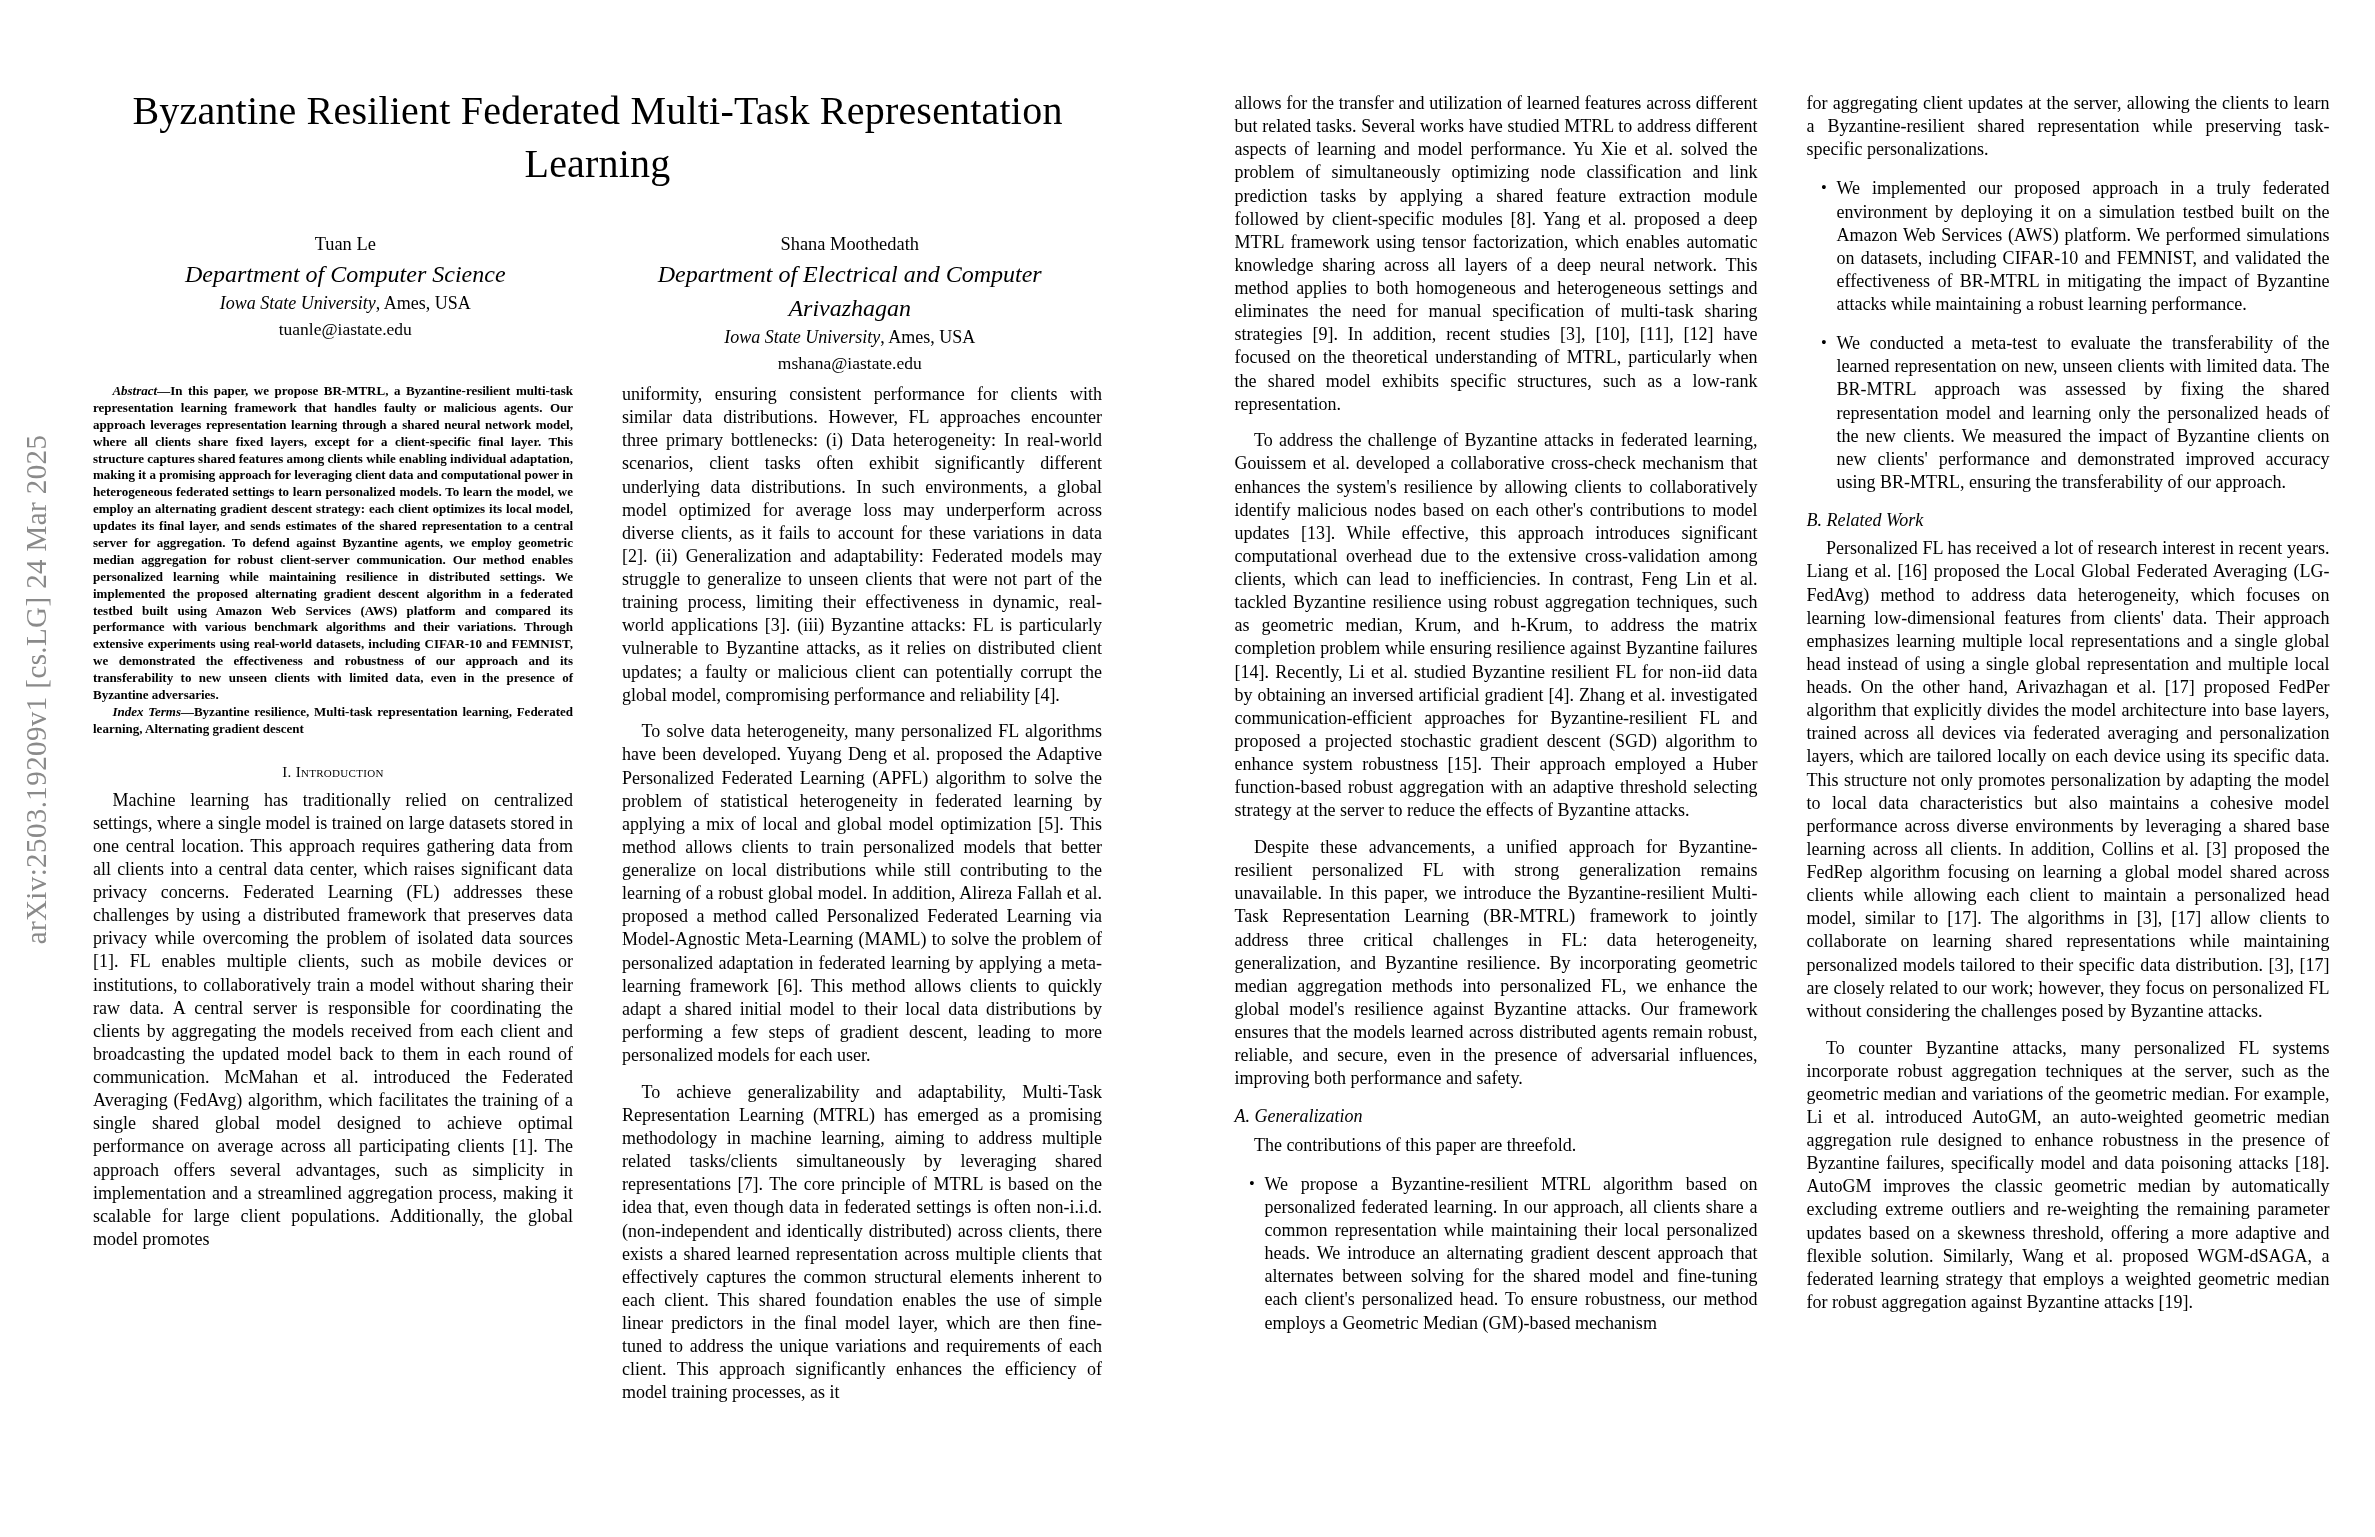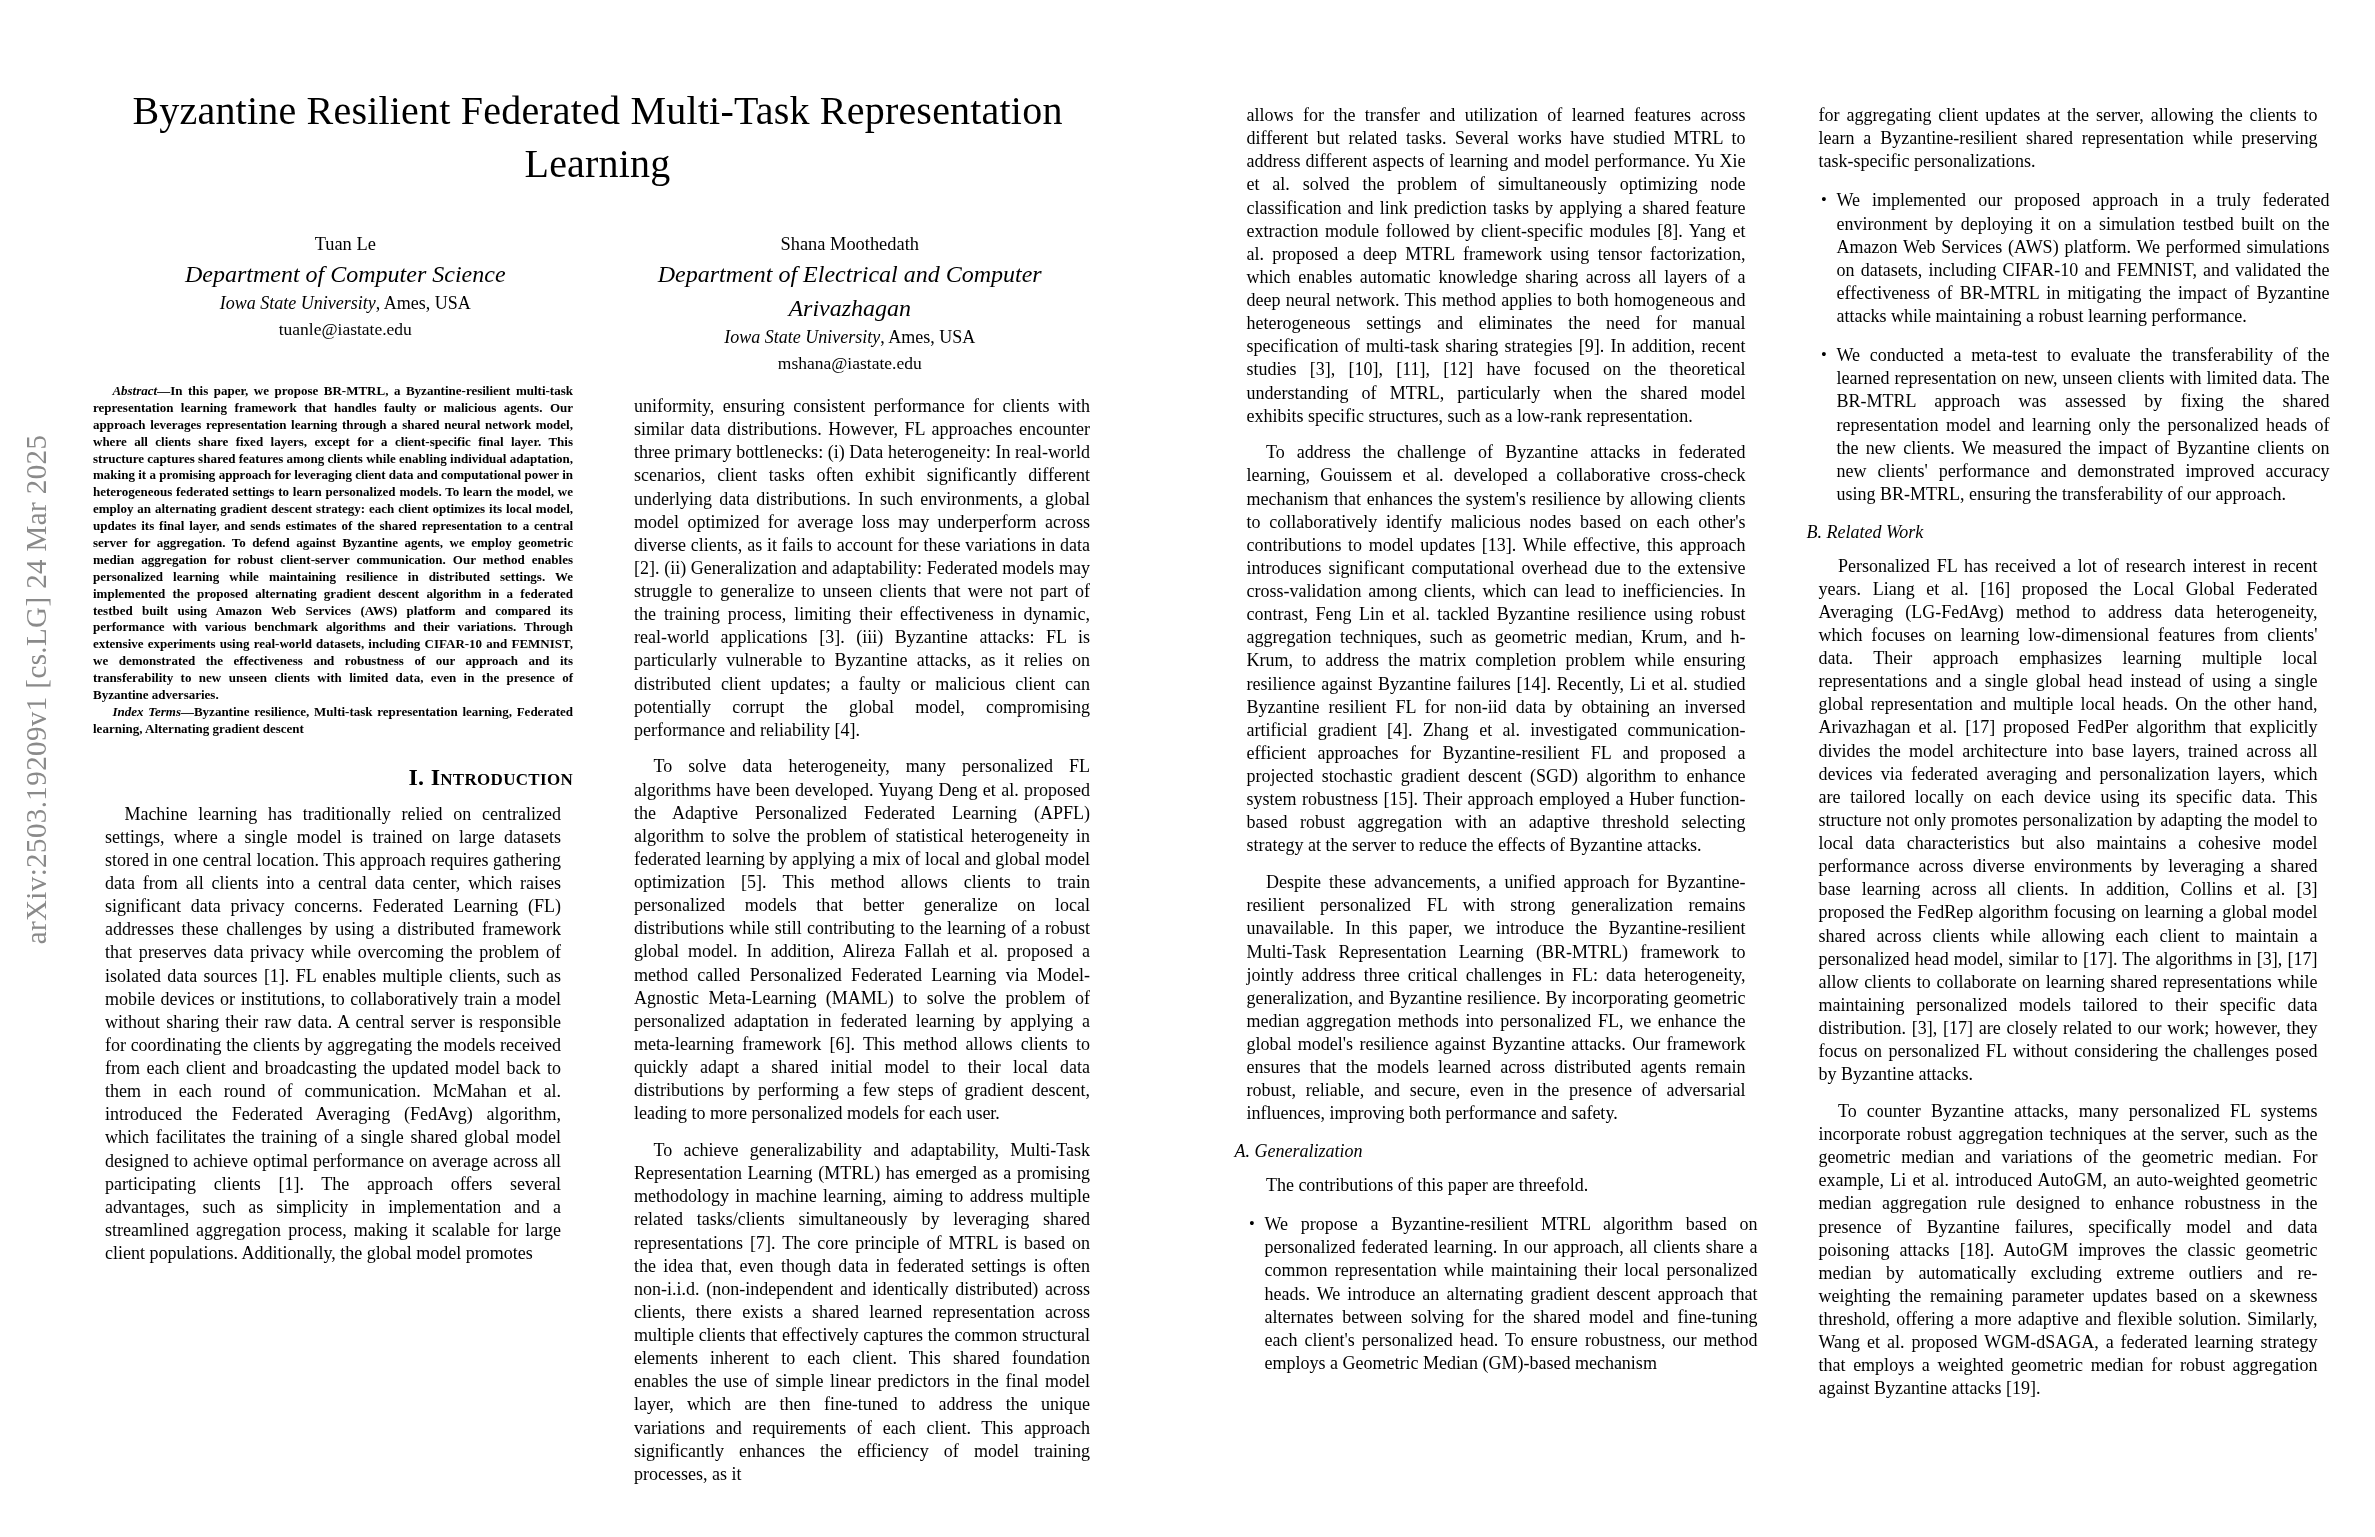--- a/index.html
+++ b/index.html
@@ -117,21 +117,21 @@
     gap: 49px;
   }
   .col {
     flex: 1 1 0;
     min-width: 0;
     position: relative;
   }
 
   
   p.para {
-    margin: 12px;
+    margin: 0;
     text-align: justify;
     text-justify: inter-word;
     font-size: 18px;
     line-height: 1.285;
     text-indent: 19.4px;
     hyphens: auto;
   }
   p.para.noind { text-indent: 0; }
 
   p.abs {
@@ -142,23 +142,23 @@
     font-weight: bold;
     text-indent: 19.4px;
   }
   .abs .lead {
     font-style: italic;
     font-weight: bold;
   }
 
   h2.section {
     margin: 26px 0 7.8px 0;
-    text-align: right;
-    font-weight: bold;
-    font-size: 24px;
+    text-align: center;
+    font-weight: normal;
+    font-size: 15px;
     font-variant: small-caps;
     letter-spacing: 0.3px;
   }
   h3.subsection {
     margin: 15.5px 0 6.8px 0;
     font-size: 18px;
     font-weight: normal;
     font-style: italic;
     text-align: left;
   }

